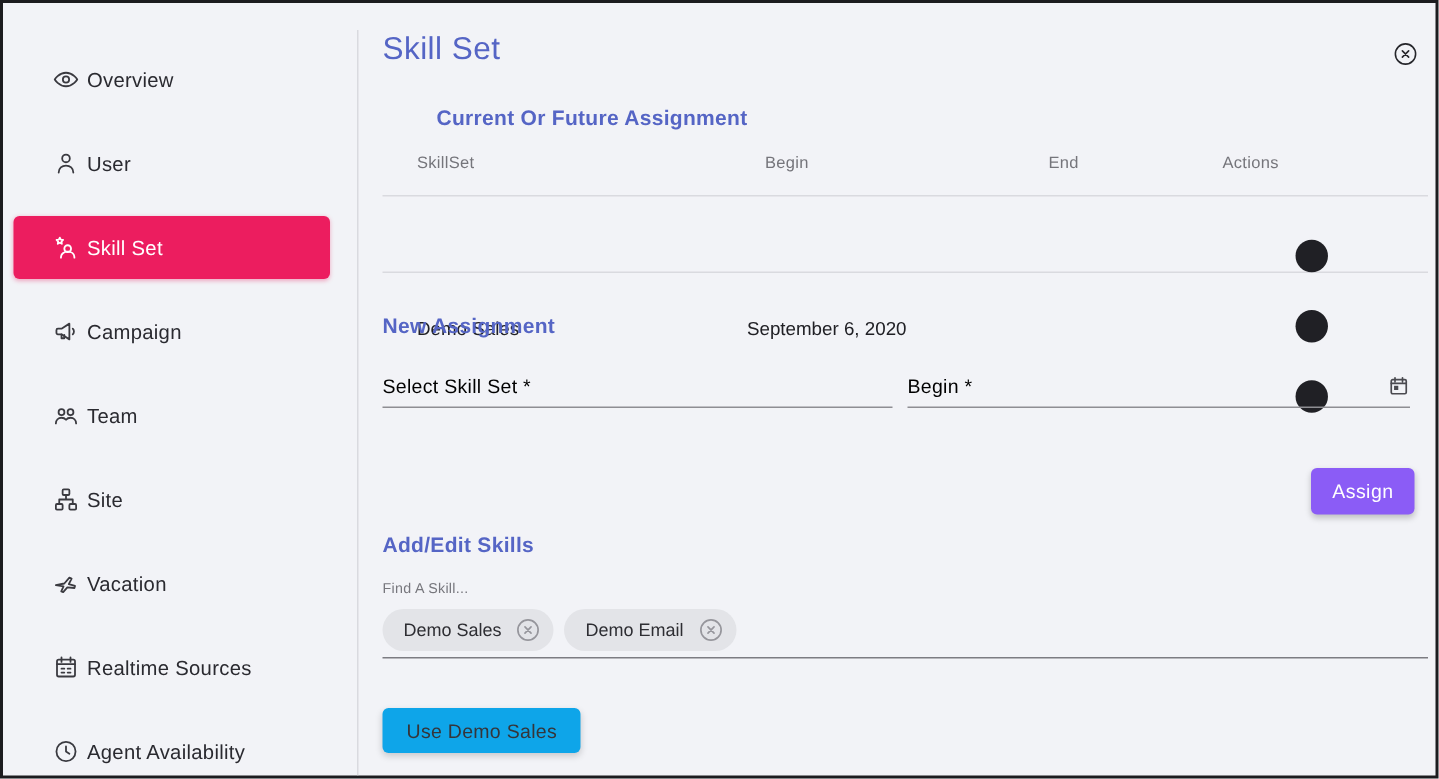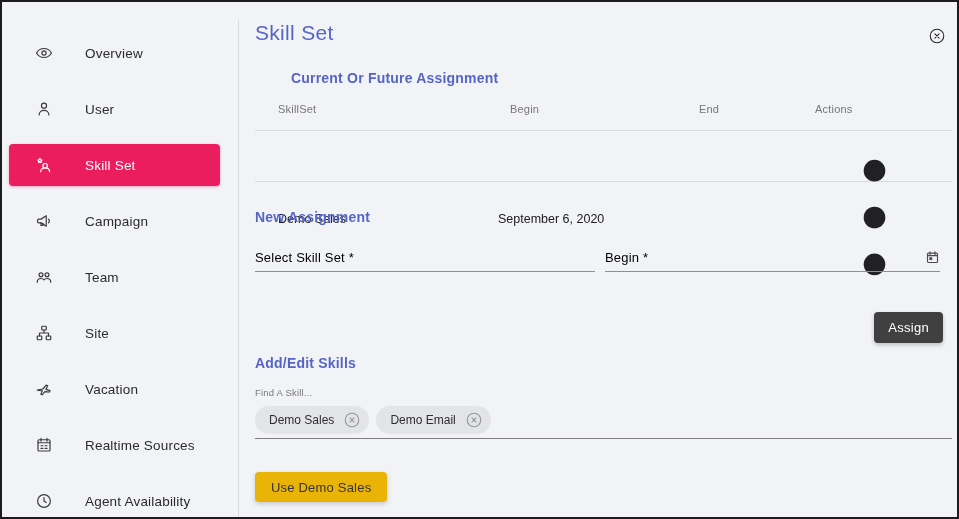--- a/index.html
+++ b/index.html
@@ -7,21 +7,21 @@
   .window {
     position:relative; width:959px; height:519px;
     background:#F2F3F7; border:2px solid #1C1C1F; overflow:hidden;
     display:flex;
   }
   
   .sidebar { width:236px; flex:0 0 236px; padding-top:30px; }
   .v-divider { position:absolute; left:236px; top:18px; bottom:0; width:1px; background:#D9DADF; }
   .side-item {
     height:42px; margin:0 18px 14px 7px; padding-left:26px;
-    display:flex; align-items:center; gap:32px;
+    display:flex; align-items:center; gap:5px;
     border-radius:4px; color:#2A2A30; font-size:13.5px; letter-spacing:.2px;
     cursor:pointer;
   }
   .side-item .ic { width:18px; height:18px; flex:0 0 18px; color:#3A3A40; display:flex; }
   .side-item.active { background:#EC1D5F; color:#FFFFFF; box-shadow:0 1px 3px rgba(236,29,95,.35); }
   .side-item.active .ic { color:#FFFFFF; }
   .ic svg { width:100%; height:100%; }
 
   
   .main { flex:1; padding:0 5px 0 17px; position:relative; }
@@ -51,36 +51,36 @@
     height:22px; border-bottom:1px solid #8E8E93; position:relative;
     font-size:13px; color:#000000; letter-spacing:.2px; cursor:text;
   }
   .field-skillset { width:340px; margin-right:10px; }
   .field-begin { width:335px; }
   .cal-ic { position:absolute; right:0; top:0; width:15px; height:15px; color:#4A4A50; cursor:pointer; }
 
   .assign-row { margin-top:40px; display:flex; justify-content:flex-end; }
   .assign-btn {
     margin-right:9px; min-width:68px; height:31px; padding:0 14px;
-    background:#404040; color:#fff; border:none; border-radius:4px;
+    background:#8b5cf6; color:#fff; border:none; border-radius:4px;
     font-size:13px; font-family:inherit; letter-spacing:.3px; cursor:pointer;
     box-shadow:0 2px 4px rgba(0,0,0,.22);
   }
 
   
   .find-label { margin-top:15px; font-size:9.5px; color:#77777D; letter-spacing:.2px; }
   .chips-row { margin-top:8px; padding-bottom:4px; border-bottom:1px solid #7C7C82; display:flex; gap:7px; }
   .chip {
     height:28px; padding:0 8px 0 14px; border-radius:16px; background:#E3E4E8;
     display:flex; align-items:center; gap:9px; font-size:12px; color:#2E2E33;
   }
   .chip .del { width:18px; height:18px; color:#96969C; cursor:pointer; }
   .use-btn {
     margin-top:33px; height:30px; padding:0 16px;
-    background:#eab308; color:#35353A; border:none; border-radius:4px;
+    background:#0ea5e9; color:#35353A; border:none; border-radius:4px;
     font-size:13px; font-family:inherit; letter-spacing:.2px; cursor:pointer;
     box-shadow:0 2px 5px rgba(0,0,0,.18);
   }
 </style>
 </head>
 <body>
 
 <div class="window">
 
   <nav class="sidebar">

